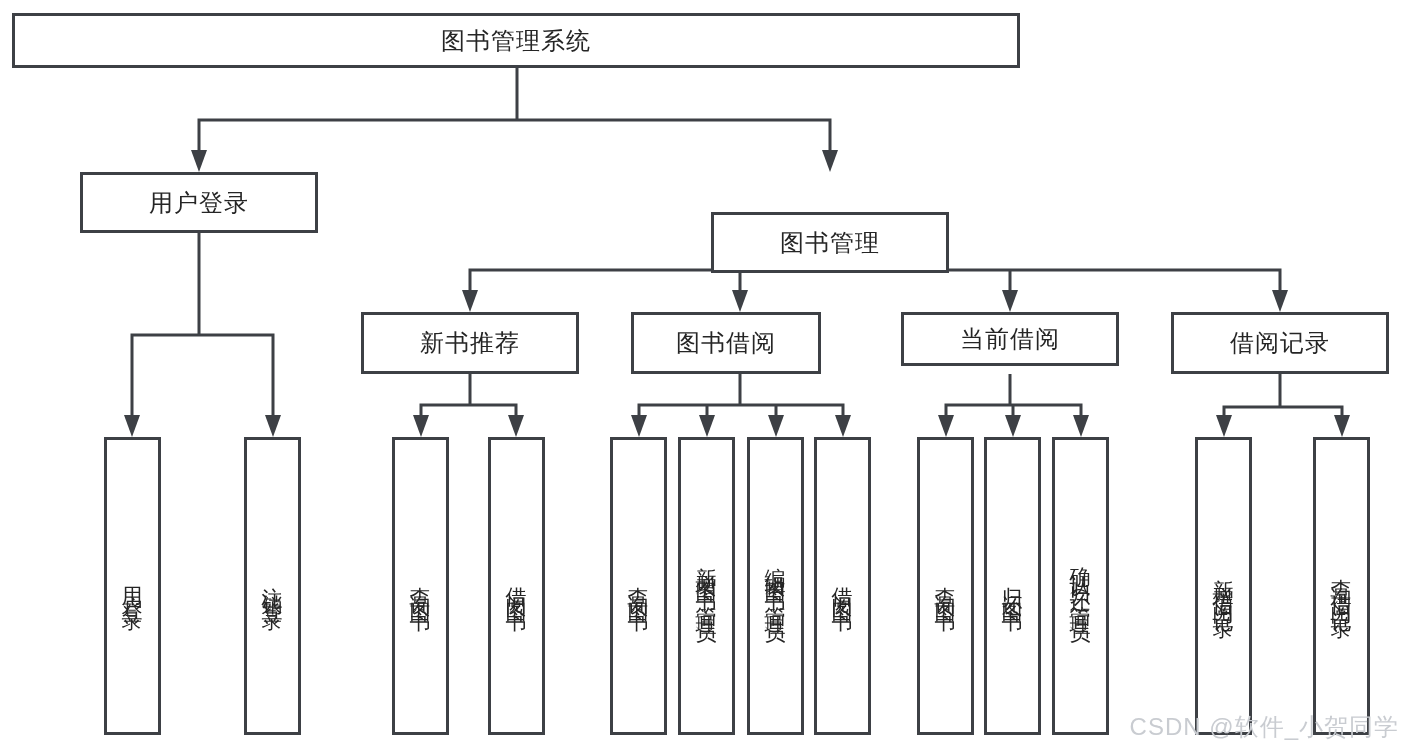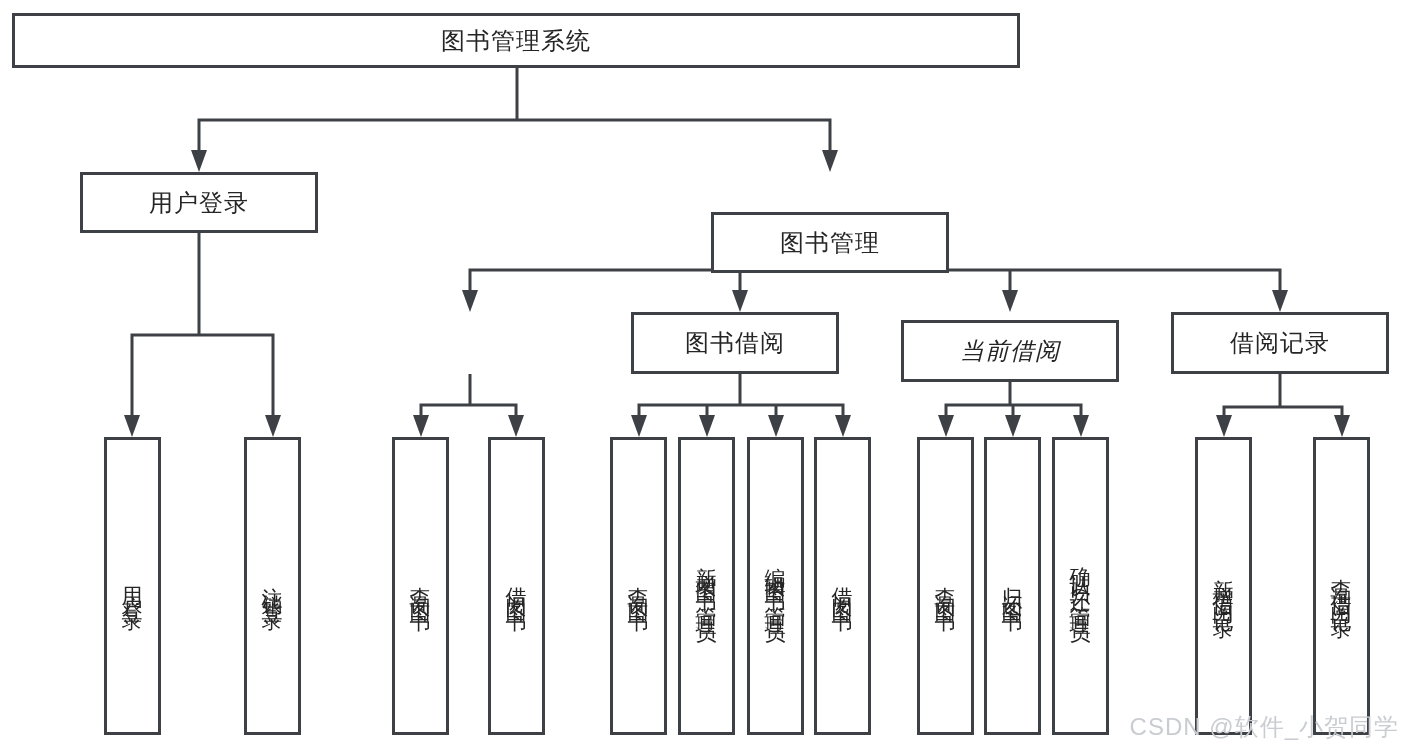--- a/index.html
+++ b/index.html
@@ -43,22 +43,22 @@
     align-items:center;
     justify-content:center;
     font-size:24px;
     letter-spacing:1px;
     color:var(--text);
   }
   .box.root   {left:12px;  top:13px;  width:1008px; height:55px;font-family:Liberation Mono, monospace;}
   .box.lvl1-a {left:80px;  top:172px; width:238px;  height:61px;}
   .box.lvl1-b {left:711px; top:172px; width:238px;  height:61px;margin-top:40px;}
   .box.lvl2-a {left:361px; top:312px; width:218px;  height:62px;}
-  .box.lvl2-b {left:631px; top:312px; width:208px;  height:62px;}
-  .box.lvl2-c {left:901px; top:320px; width:218px;  height:62px;font-style:italic;}
+  .box.lvl2-b {left:631px; top:312px; width:190px;  height:62px;}
+  .box.lvl2-c {left:901px; top:312px; width:218px;  height:54px;}
   .box.lvl2-d {left:1171px;top:312px; width:218px;  height:62px;}
   .leaf{
     position:absolute;
     top:437px;
     width:57px;
     height:298px;
     background:#ffffff;
     border:3px solid var(--line);
     display:flex;
     align-items:center;
@@ -134,20 +134,23 @@
     <span>图书管理系统</span>
   </div>
 
   <div class="box lvl1-a">
     <span>用户登录</span>
   </div>
   <div class="box lvl1-b">
     <span>图书管理</span>
   </div>
 
+  <div class="box lvl2-a">
+    <span>新书推荐</span>
+  </div>
   <div class="box lvl2-b">
     <span>图书借阅</span>
   </div>
   <div class="box lvl2-c">
     <span>当前借阅</span>
   </div>
   <div class="box lvl2-d">
     <span>借阅记录</span>
   </div>
 

